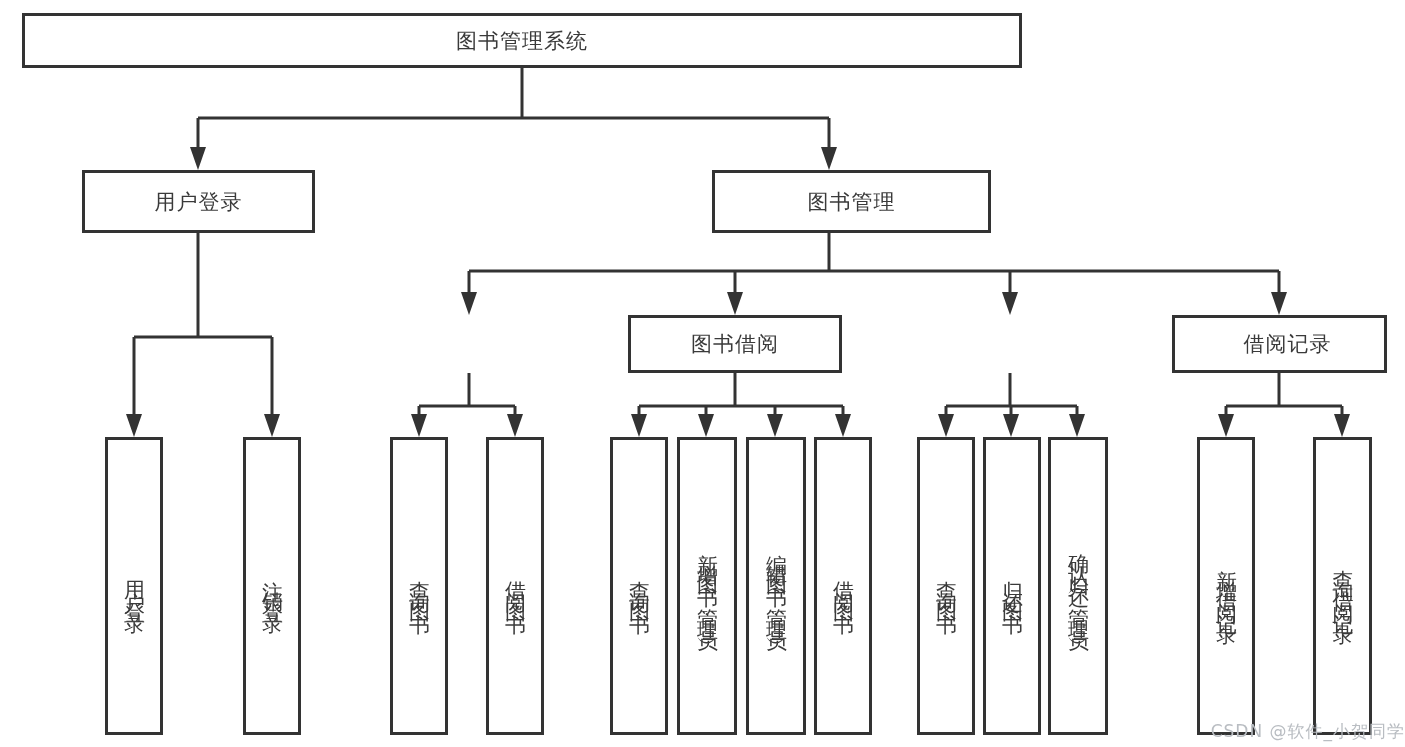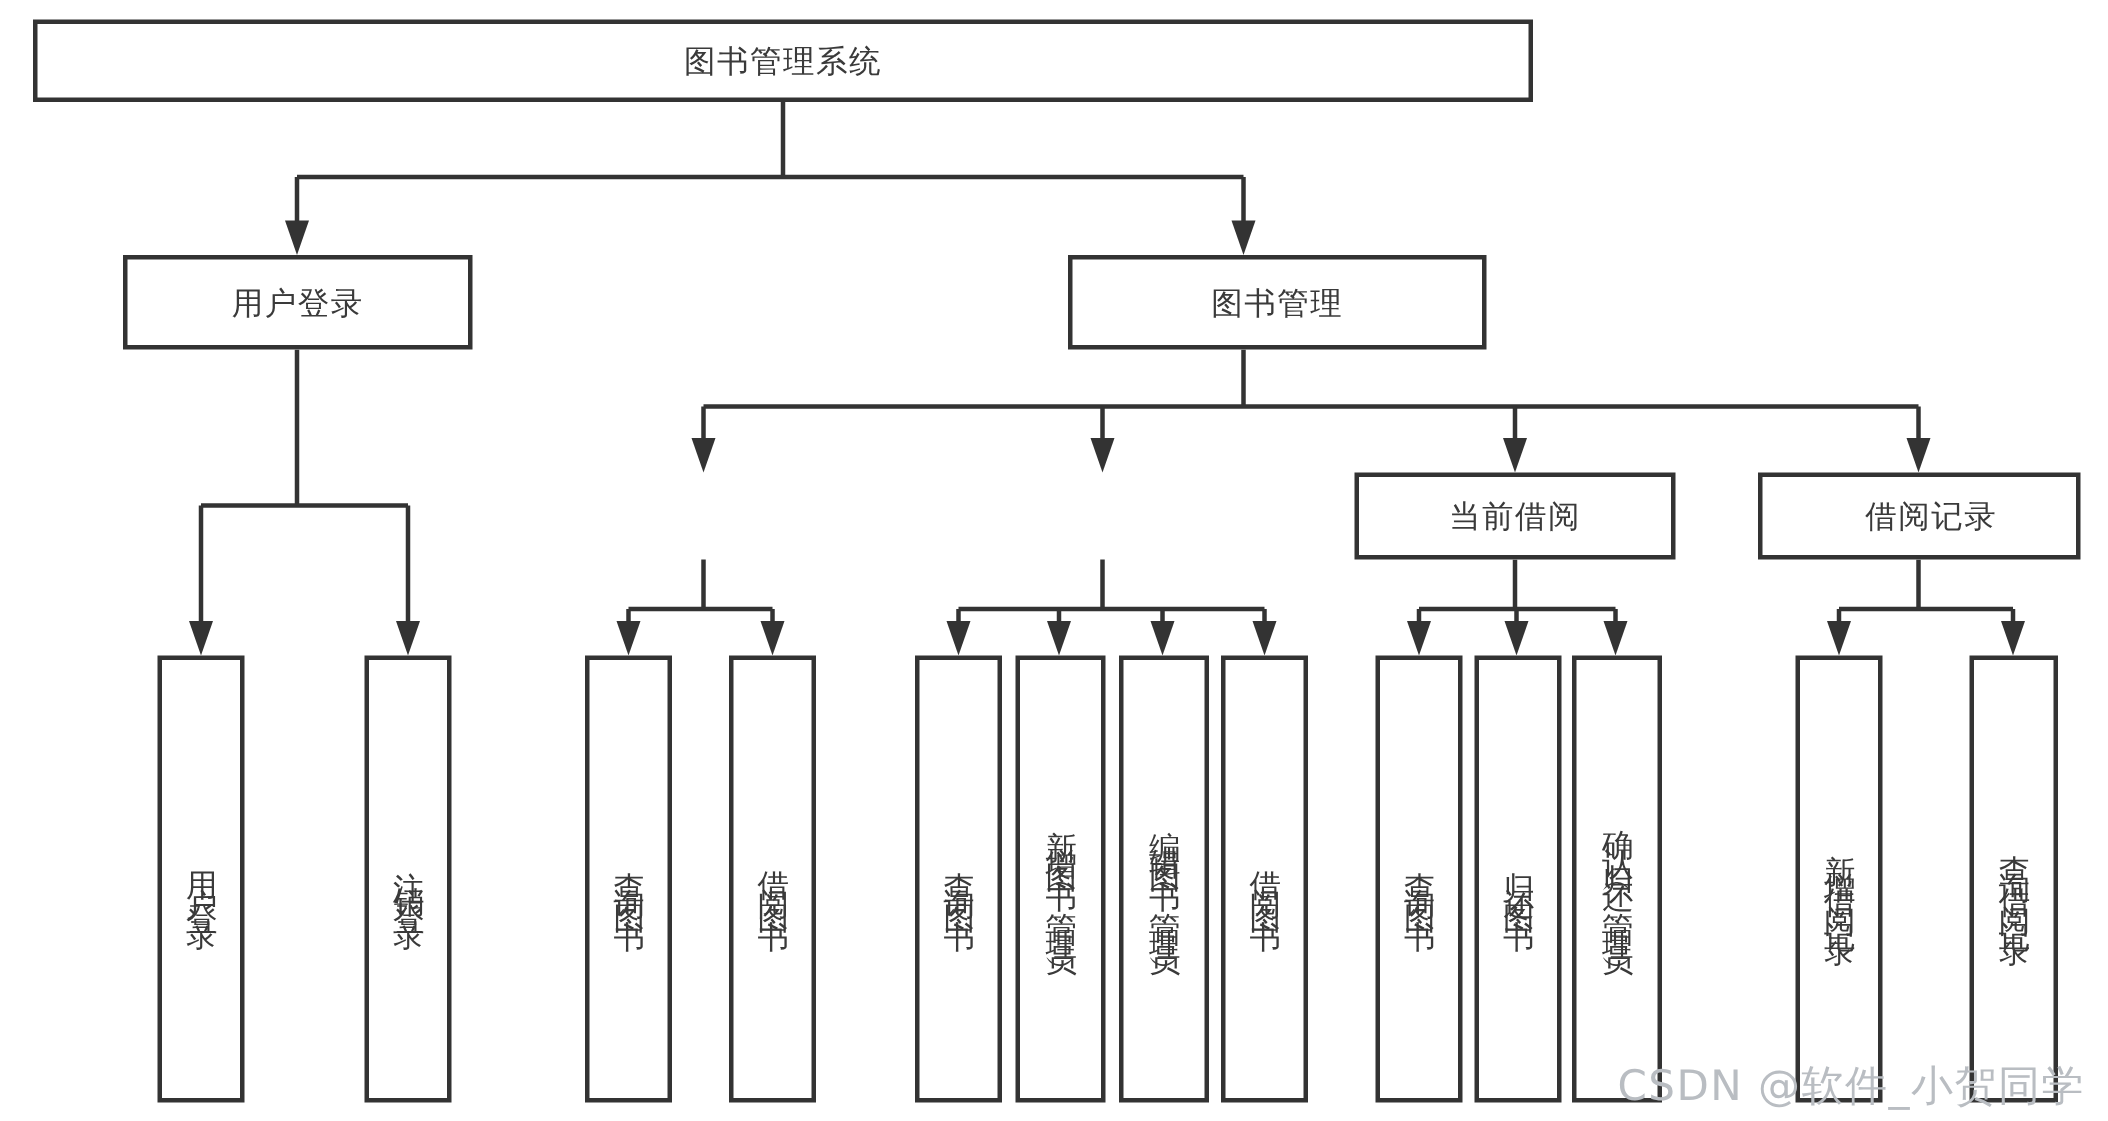--- a/index.html
+++ b/index.html
@@ -36,22 +36,22 @@
   .vbox{font-size:21px;}
   .vbox .vtext{
     writing-mode:vertical-rl;
     text-orientation:mixed;
     letter-spacing:11px;
     line-height:1;
     white-space:nowrap;
   }
   .watermark{
     position:absolute;
-    right:15px;bottom:4px;
-    font-size:28px;
+    right:0;bottom:4px;
+    font-size:17px;
     color:var(--watermark);
     letter-spacing:1px;
     white-space:nowrap;
     z-index:5;
   }
 </style>
 </head>
 <body>
 
 <div id="canvas">
@@ -136,22 +136,22 @@
     <span>图书管理系统</span>
   </div>
 
   <div class="box hbox" style="left:82px;top:170px;width:233px;height:63px;">
     <span>用户登录</span>
   </div>
   <div class="box hbox" style="left:712px;top:170px;width:279px;height:63px;">
     <span>图书管理</span>
   </div>
 
-  <div class="box hbox" style="left:903px;top:315px;width:214px;height:58px;">
-    <span>当前借阅</span>
+  <div class="box hbox" style="left:628px;top:315px;width:214px;height:58px;">
+    <span>图书借阅</span>
   </div>
   <div class="box hbox" style="left:1172px;top:315px;width:215px;height:58px;padding-left:16px;">
     <span>借阅记录</span>
   </div>
 
   <div class="box vbox" style="left:105px;top:437px;width:58px;height:298px;">
     <span class="vtext">用户登录</span>
   </div>
   <div class="box vbox" style="left:243px;top:437px;width:58px;height:298px;">
     <span class="vtext">注销登录</span>

